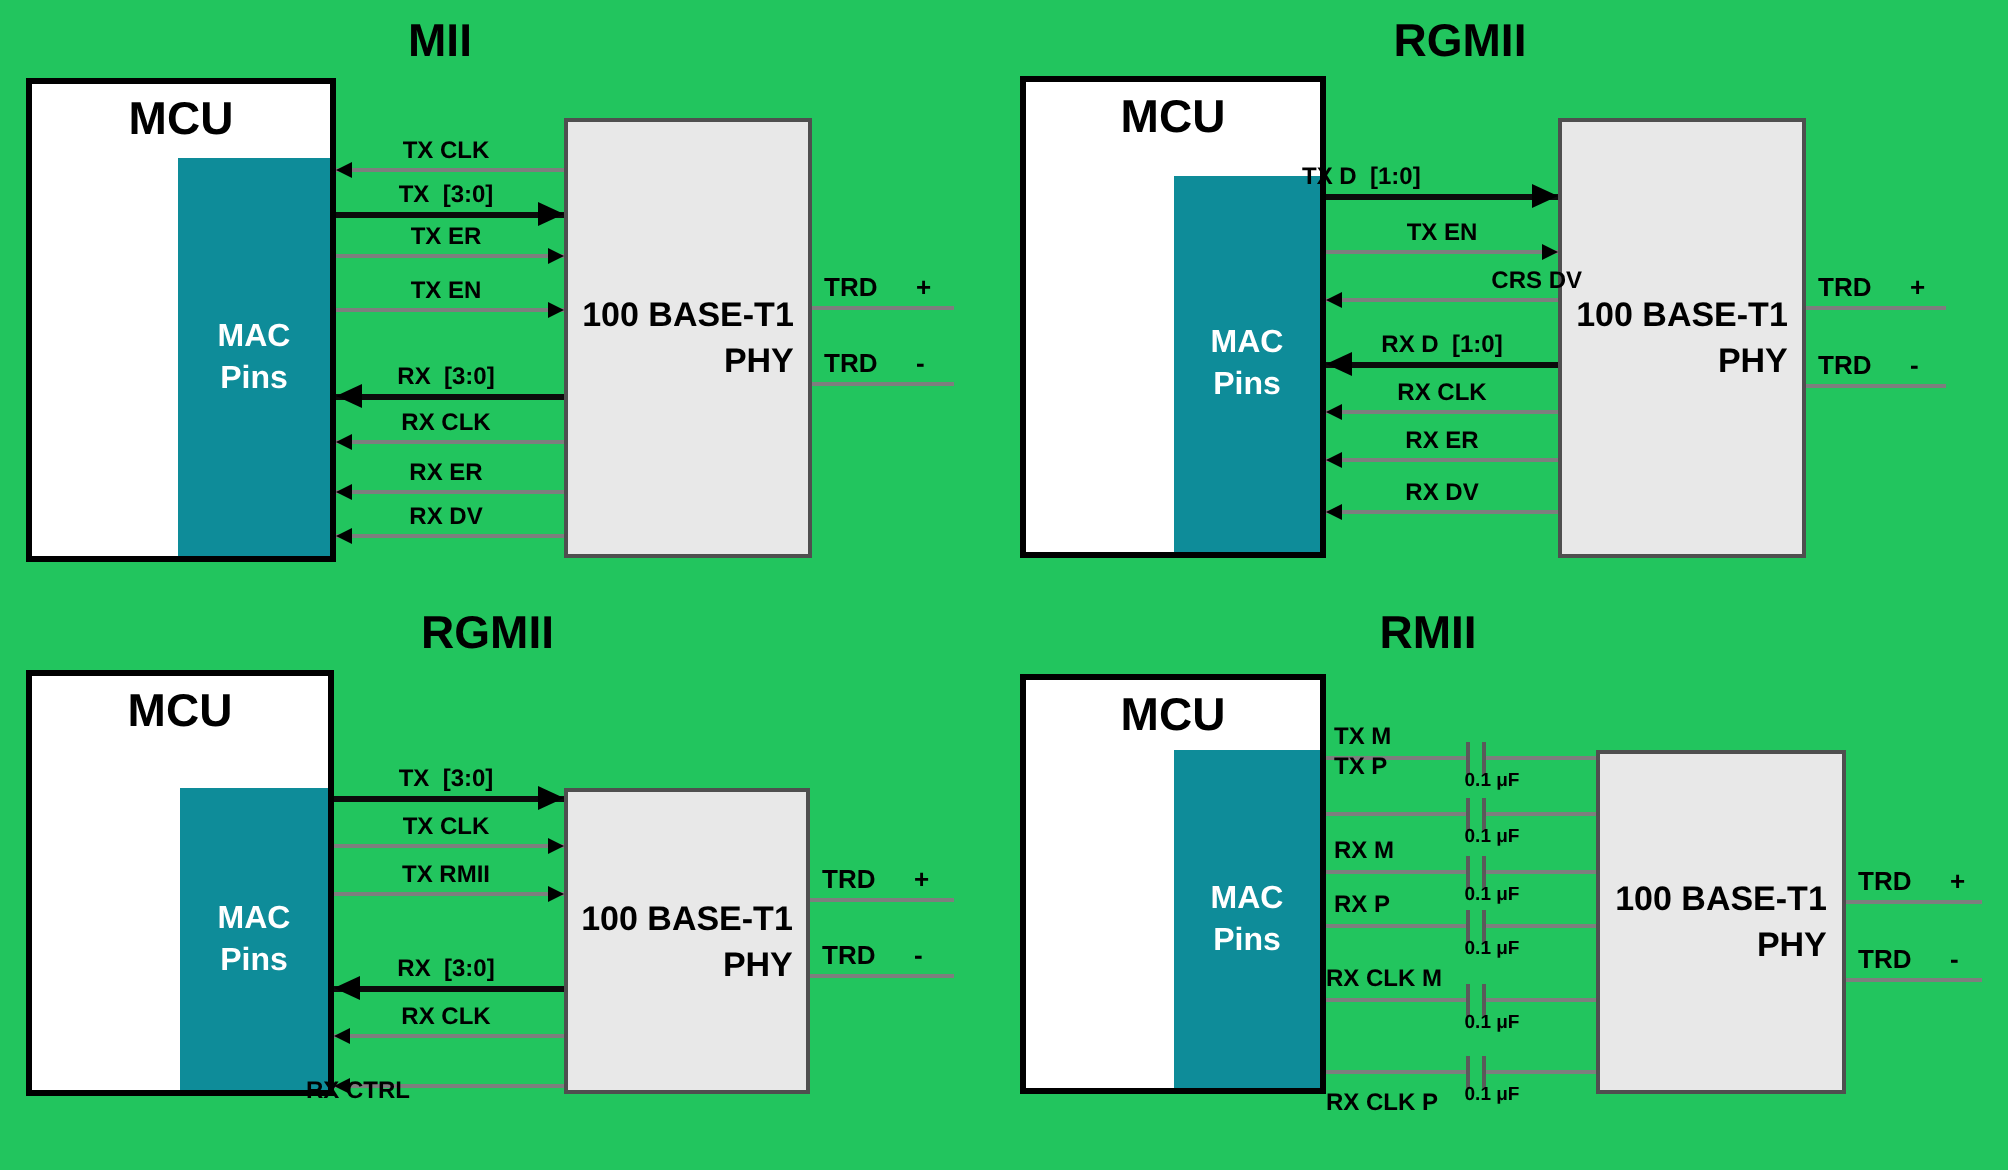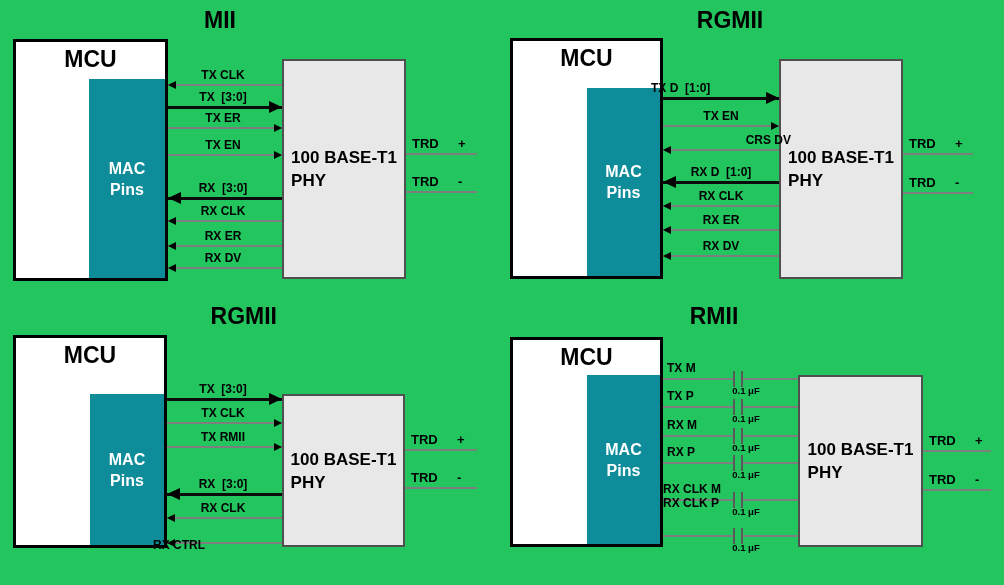--- a/index.html
+++ b/index.html
@@ -8,21 +8,21 @@
     font-family:"Liberation Sans",sans-serif;font-weight:bold;color:#000;
   }
   .panel{position:absolute;left:0;top:0;width:0;height:0;}
   .title{position:absolute;margin:0;font-size:23px;line-height:24px;text-align:center;z-index:6;}
   .box{position:absolute;box-sizing:border-box;}
   .mcu{background:#ffffff;border:3px solid #000000;z-index:1;}
   .mcu-label{position:absolute;left:0;right:0;top:4px;text-align:center;font-size:23px;z-index:3;}
   .mac{background:#0e8c99;z-index:2;display:flex;align-items:center;justify-content:center;}
   .mac-label{color:#ffffff;font-size:16px;line-height:21px;text-align:center;}
   .phy{background:#e8e8e8;border:2px solid #4f4f4f;z-index:1;display:flex;align-items:center;justify-content:center;}
-  .phy-label{font-size:17px;line-height:23px;text-align:left;}
+  .phy-label{font-size:17px;line-height:23px;text-align:right;}
   .line{position:absolute;z-index:4;}
   .plate{position:absolute;width:2px;height:16px;background:#5a5a5a;z-index:4;}
   .arr{position:absolute;width:0;height:0;z-index:5;}
   .sig-label{position:absolute;font-size:12px;line-height:14px;white-space:pre;z-index:5;}
   .cap-label{position:absolute;font-size:9.5px;line-height:11px;white-space:pre;text-align:center;z-index:5;}
   .trd-label{position:absolute;font-size:13px;line-height:15px;white-space:pre;word-spacing:6px;z-index:5;}
 </style>
 </head>
 <body>
 
@@ -194,21 +194,21 @@
         <div class="line" style="left: 743px; top: 378px; width: 55px; height: 2px; background: rgb(126, 126, 126);"></div>
         <div class="plate" style="left: 733px; top: 371px;"></div>
         <div class="plate" style="left: 741px; top: 371px;"></div>
         <div class="cap-label" style="left: 724px; top: 385px; width: 44px;">0.1 μF</div>
         <div class="sig-label" style="left: 667px; top: 361px;">TX M</div>
         <div class="line" style="left: 663px; top: 406px; width: 70px; height: 2px; background: rgb(126, 126, 126);"></div>
         <div class="line" style="left: 743px; top: 406px; width: 55px; height: 2px; background: rgb(126, 126, 126);"></div>
         <div class="plate" style="left: 733px; top: 399px;"></div>
         <div class="plate" style="left: 741px; top: 399px;"></div>
         <div class="cap-label" style="left: 724px; top: 413px; width: 44px;">0.1 μF</div>
-        <div class="sig-label" style="left: 667px; top: 389px;">TX P</div>
+        <div class="sig-label" style="left: 667px; top: 376px;">TX P</div>
         <div class="line" style="left: 663px; top: 435px; width: 70px; height: 2px; background: rgb(126, 126, 126);"></div>
         <div class="line" style="left: 743px; top: 435px; width: 55px; height: 2px; background: rgb(126, 126, 126);"></div>
         <div class="plate" style="left: 733px; top: 428px;"></div>
         <div class="plate" style="left: 741px; top: 428px;"></div>
         <div class="cap-label" style="left: 724px; top: 442px; width: 44px;">0.1 μF</div>
         <div class="sig-label" style="left: 667px; top: 418px;">RX M</div>
         <div class="line" style="left: 663px; top: 462px; width: 70px; height: 2px; background: rgb(126, 126, 126);"></div>
         <div class="line" style="left: 743px; top: 462px; width: 55px; height: 2px; background: rgb(126, 126, 126);"></div>
         <div class="plate" style="left: 733px; top: 455px;"></div>
         <div class="plate" style="left: 741px; top: 455px;"></div>
@@ -218,21 +218,21 @@
         <div class="line" style="left: 743px; top: 499px; width: 55px; height: 2px; background: rgb(126, 126, 126);"></div>
         <div class="plate" style="left: 733px; top: 492px;"></div>
         <div class="plate" style="left: 741px; top: 492px;"></div>
         <div class="cap-label" style="left: 724px; top: 506px; width: 44px;">0.1 μF</div>
         <div class="sig-label" style="left: 663px; top: 482px;">RX CLK M</div>
         <div class="line" style="left: 663px; top: 535px; width: 70px; height: 2px; background: rgb(126, 126, 126);"></div>
         <div class="line" style="left: 743px; top: 535px; width: 55px; height: 2px; background: rgb(126, 126, 126);"></div>
         <div class="plate" style="left: 733px; top: 528px;"></div>
         <div class="plate" style="left: 741px; top: 528px;"></div>
         <div class="cap-label" style="left: 724px; top: 542px; width: 44px;">0.1 μF</div>
-        <div class="sig-label" style="left: 663px; top: 496px;">RX CLK P</div>
+        <div class="sig-label" style="left: 663px; top: 544px;">RX CLK P</div>
       </div>
     <div class="trd">
         <div class="line" style="left: 923px; top: 450px; width: 68px; height: 2px; background: rgb(126, 126, 126);"></div>
         <div class="trd-label" style="left: 929px; top: 433px;">TRD  +</div>
         <div class="line" style="left: 923px; top: 489px; width: 68px; height: 2px; background: rgb(126, 126, 126);"></div>
         <div class="trd-label" style="left: 929px; top: 472px;">TRD  -</div>
       </div>
   </section>
 
 </div>

